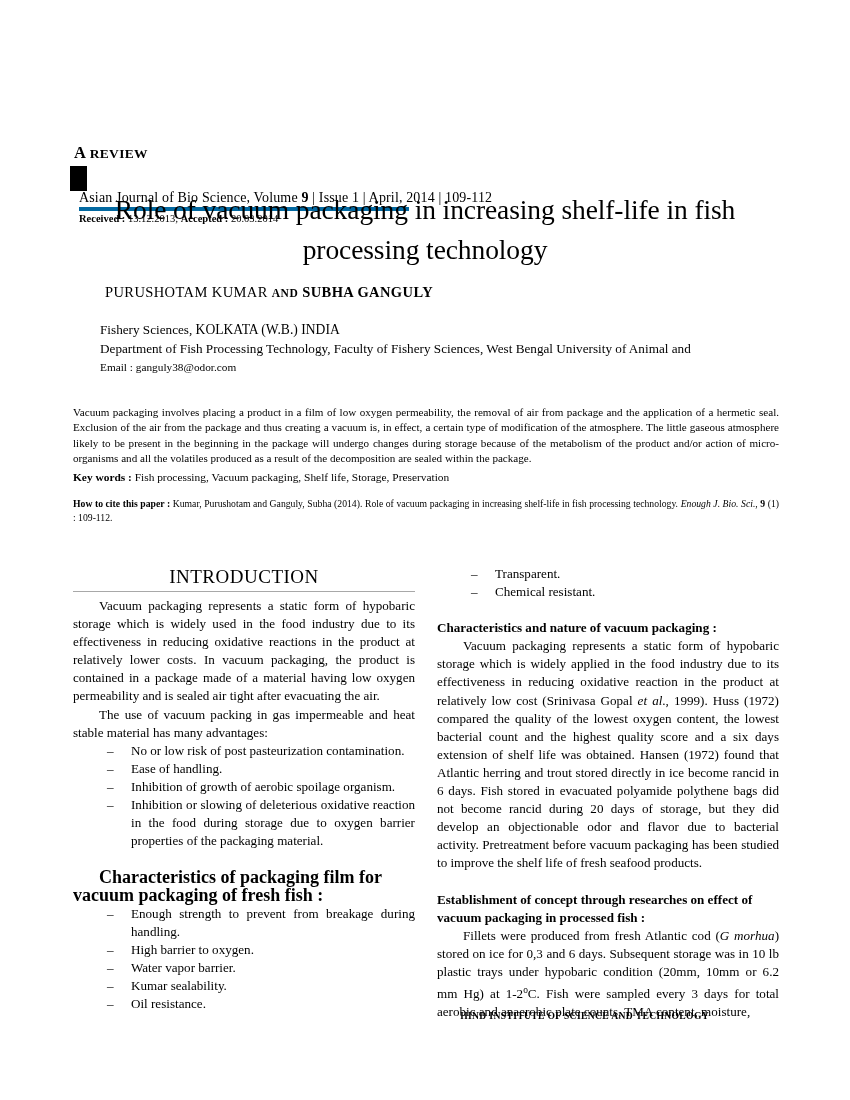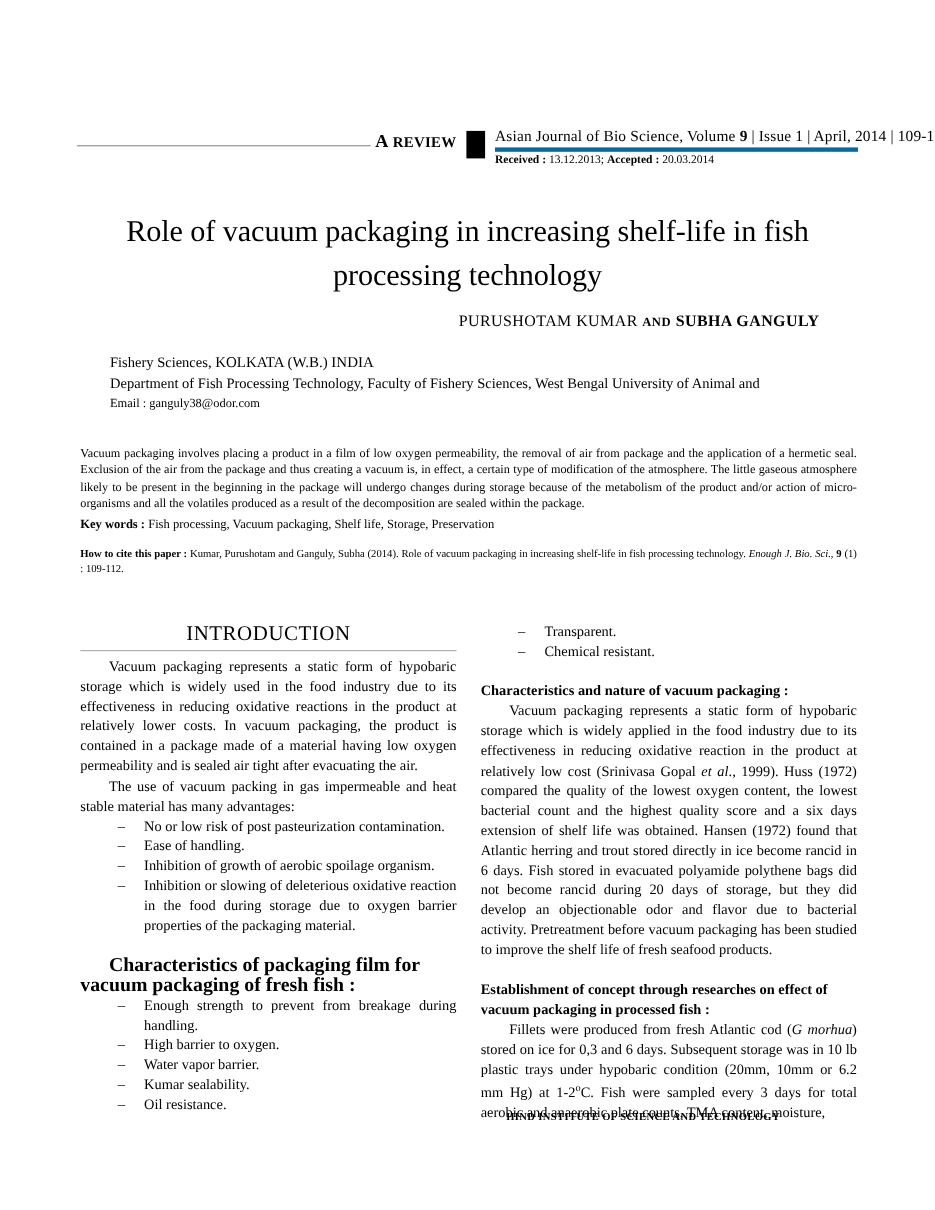--- a/index.html
+++ b/index.html
@@ -23,20 +23,21 @@
   }
 
   
   .header {
     position: absolute;
     left: 70px;
     top: 118px;
     width: 710px;
     display: flex;
     align-items: flex-start;
+    flex-direction: column;
   }
   .header-rule-wrap {
     flex: 1 1 auto;
     position: relative;
     height: 24px;
   }
   .header-rule {
     position: absolute;
     left: 0;
     right: 0;
@@ -96,21 +97,21 @@
     font-weight: normal;
     letter-spacing: -0.1px;
   }
 
   
   .authors {
     position: absolute;
     left: 105px;
     top: 282px;
     width: 640px;
-    text-align: right;
+    text-align: left;
     font-size: 14.5px;
     line-height: 20px;
     letter-spacing: 0.4px;
   }
   .authors .a-name { font-variant: small-caps; }
   .authors .a-and {
     font-size: 11.5px;
     font-weight: bold;
     letter-spacing: 0.5px;
   }

